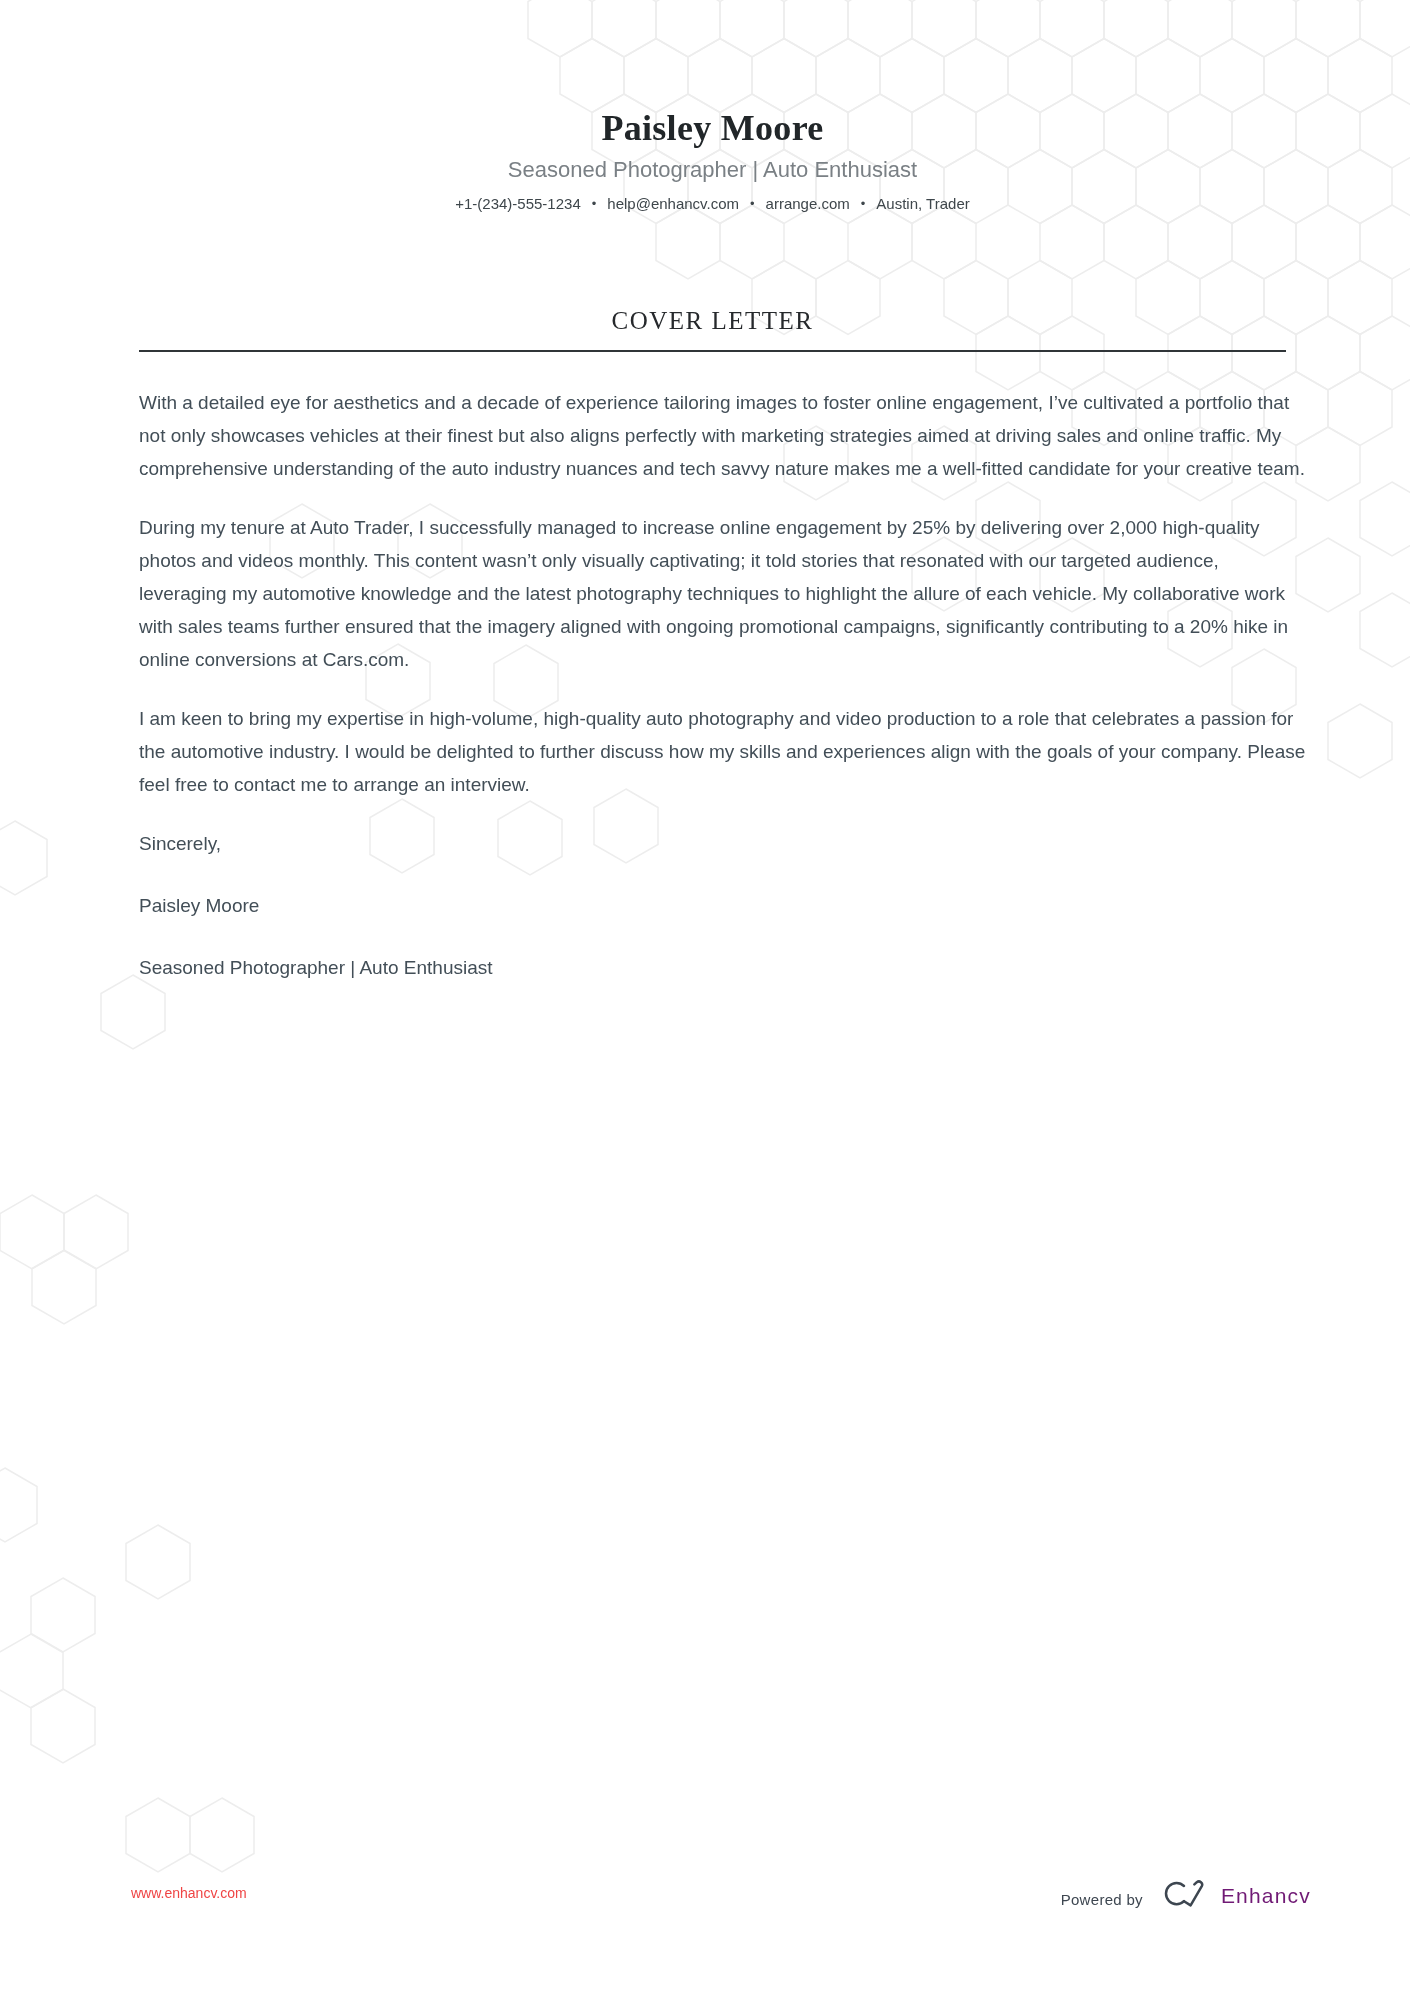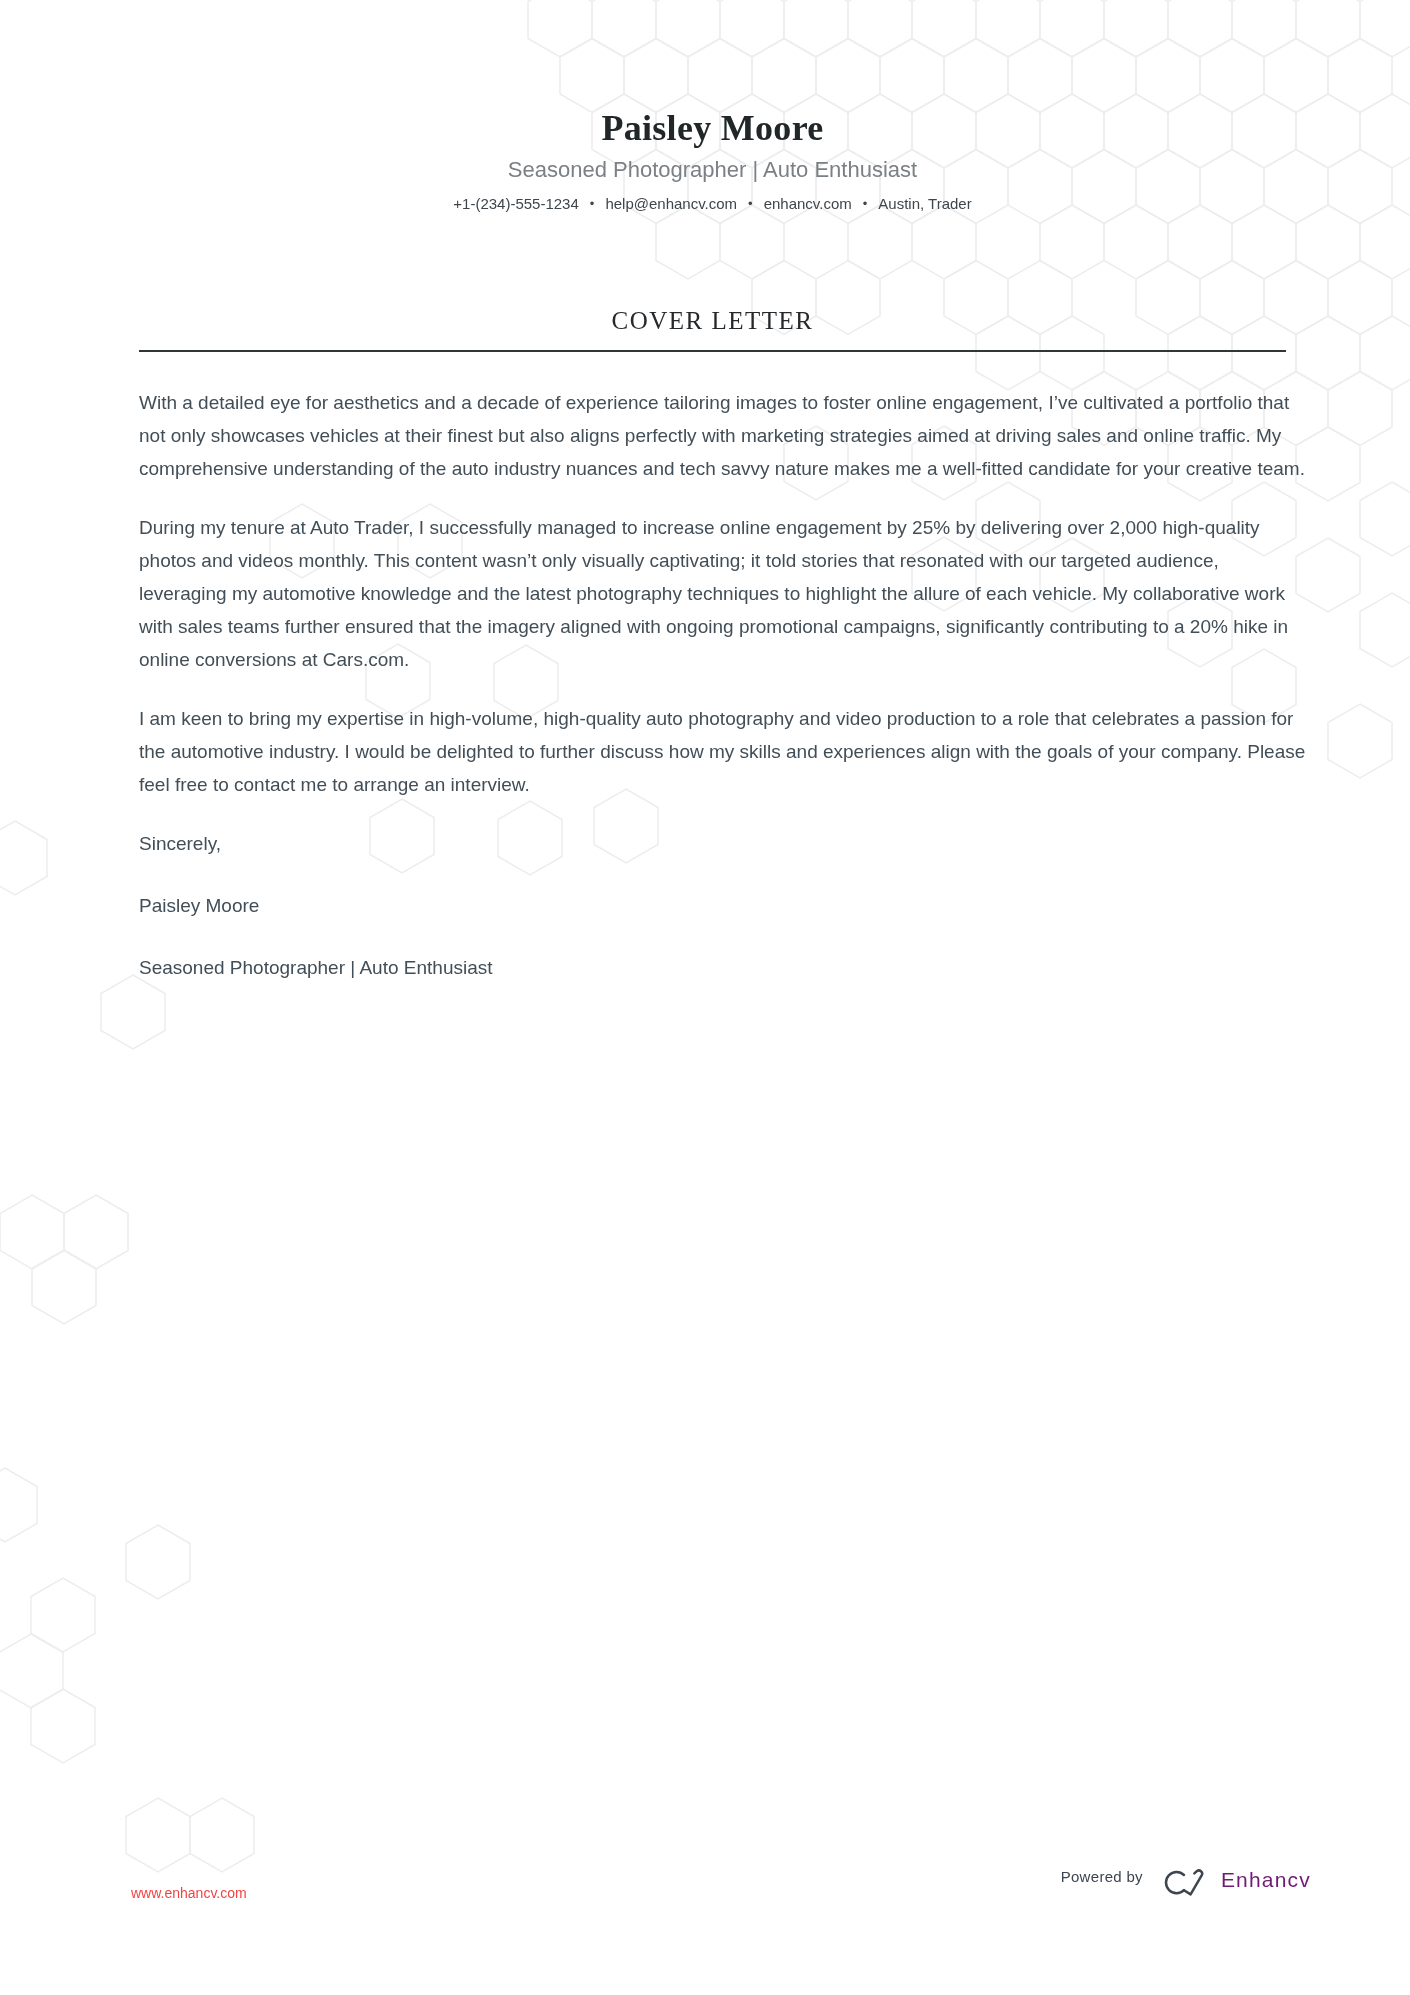--- a/index.html
+++ b/index.html
@@ -58,21 +58,21 @@
   .doc-footer{
     position:absolute;left:0;top:1868px;width:1410px;height:40px;
     font-size:14px;color:#49525a;
   }
   .footer-site{
     position:absolute;left:115px;top:17px;
     font-size:14px;color:#ef4444;text-decoration:none;cursor:pointer;
   }
   .powered{
     position:absolute;right:115px;top:0;height:40px;
-    display:flex;align-items:flex-start;gap:16px;
+    display:flex;align-items:flex-end;gap:16px;
     color:#3d4650;
   }
   .powered .powered-label{font-size:15px;letter-spacing:.3px;}
   .powered .brand-logo{display:block;}
   .powered .brand-name{
     font-size:21px;letter-spacing:1.2px;color:#701a75;cursor:pointer;
   }
 </style>
 </head>
 <body>
@@ -195,21 +195,21 @@
       <polygon points="158,1798 190,1816.5 190,1853.5 158,1872 126,1853.5 126,1816.5" fill="none" stroke="#ededed" stroke-width="1.5"></polygon>
       <polygon points="222,1798 254,1816.5 254,1853.5 222,1872 190,1853.5 190,1816.5" fill="none" stroke="#ededed" stroke-width="1.5"></polygon>
     </svg>
 
   <div class="content">
 
     <header class="doc-header">
       <h1 class="person-name">Paisley Moore</h1>
       <div class="person-title">Seasoned Photographer | Auto Enthusiast</div>
       <div class="contact-line">
-        <span>+1-(234)-555-1234</span><span class="sep">•</span><span>help@enhancv.com</span><span class="sep">•</span><span>enhancv.com</span><span class="sep">•</span><span>Austin, Trader</span>
+        <span>+1-(234)-555-1234</span><span class="sep">•</span><span>help@enhancv.com</span><span class="sep">•</span><span>arrange.com</span><span class="sep">•</span><span>Austin, Trader</span>
       </div>
     </header>
 
     <h2 class="section-title">COVER LETTER</h2>
     <hr class="title-rule">
 
     <div class="letter-body">
       <p>With a detailed eye for aesthetics and a decade of experience tailoring images to foster online engagement, I’ve cultivated a portfolio that not only showcases vehicles at their finest but also aligns perfectly with marketing strategies aimed at driving sales and online traffic. My comprehensive understanding of the auto industry nuances and tech savvy nature makes me a well-fitted candidate for your creative team.</p>
       <p>During my tenure at Auto Trader, I successfully managed to increase online engagement by 25% by delivering over 2,000 high-quality photos and videos monthly. This content wasn’t only visually captivating; it told stories that resonated with our targeted audience, leveraging my automotive knowledge and the latest photography techniques to highlight the allure of each vehicle. My collaborative work with sales teams further ensured that the imagery aligned with ongoing promotional campaigns, significantly contributing to a 20% hike in online conversions at Cars.com.</p>
       <p>I am keen to bring my expertise in high-volume, high-quality auto photography and video production to a role that celebrates a passion for the automotive industry. I would be delighted to further discuss how my skills and experiences align with the goals of your company. Please feel free to contact me to arrange an interview.</p>

